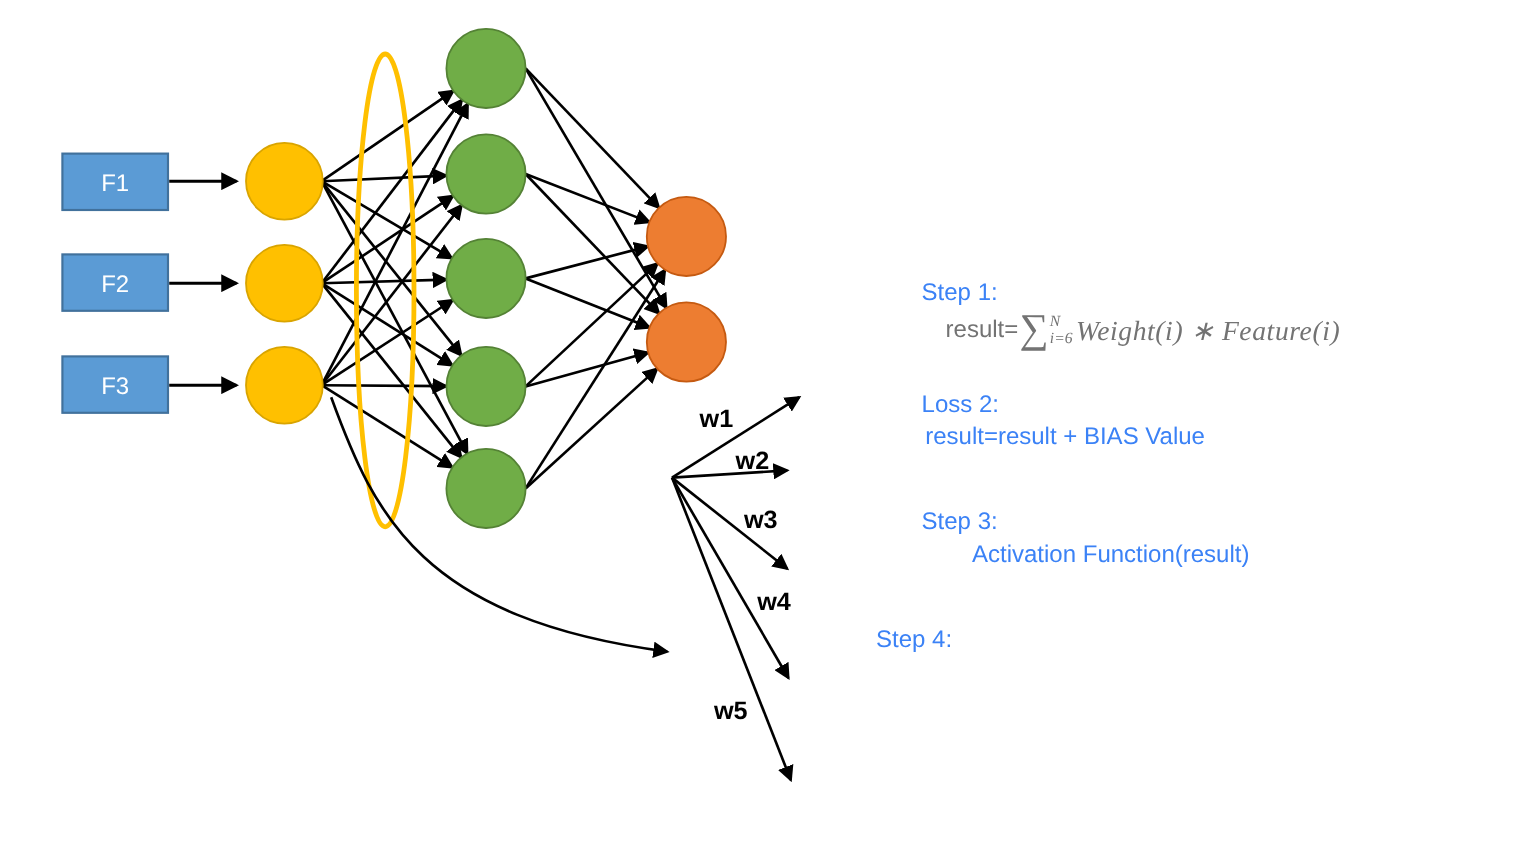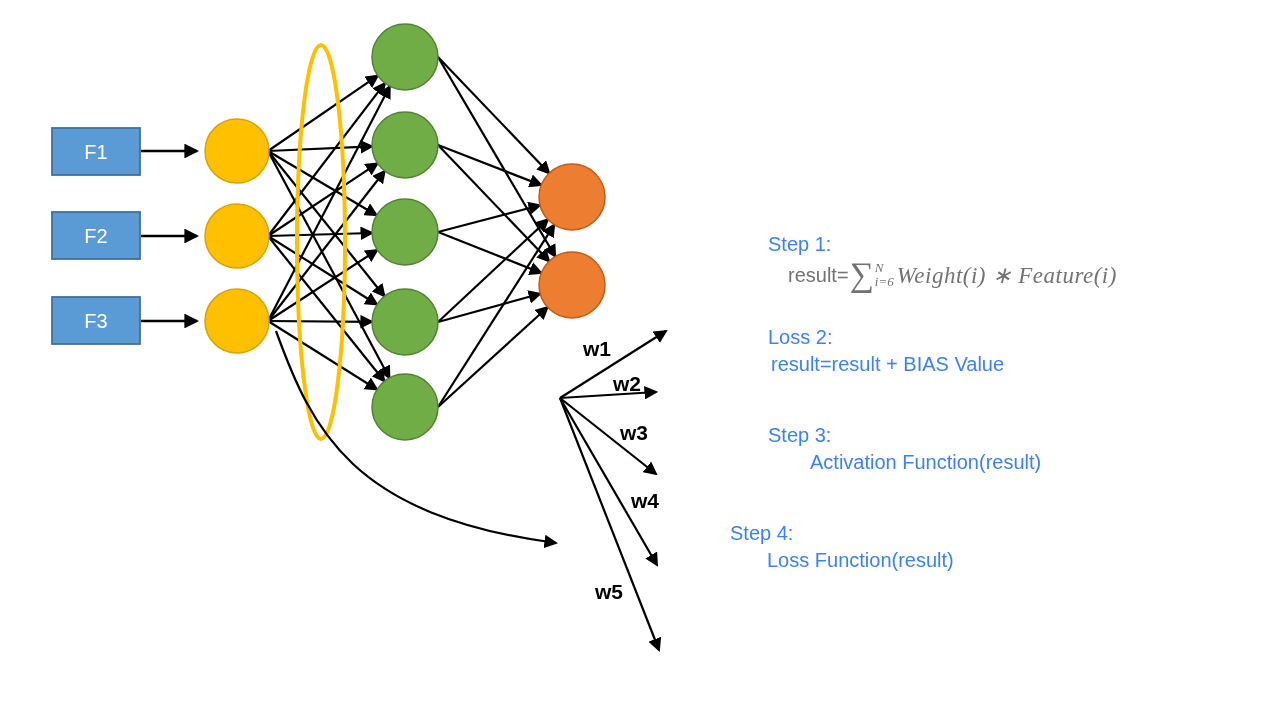--- a/index.html
+++ b/index.html
@@ -163,15 +163,14 @@
     <span class="f-body">Weight(i) ∗ Feature(i)</span>
   </div>
 
   <div class="step-text" style="left:768px; top:325px;">Loss 2:</div>
   <div class="step-text" style="left:771px; top:352px;text-align:center;">result=result + BIAS Value</div>
 
   <div class="step-text" style="left:768px; top:423px;">Step 3:</div>
   <div class="step-text" style="left:767px; top:450px;margin-left:43px;">Activation Function(result)</div>
 
   <div class="step-text" style="left:730px; top:521px;">Step 4:</div>
-  <div class="step-text" style="left:767px; top:548px;">Loss Function(result)</div>
 
 </div>
 
 </body></html>

